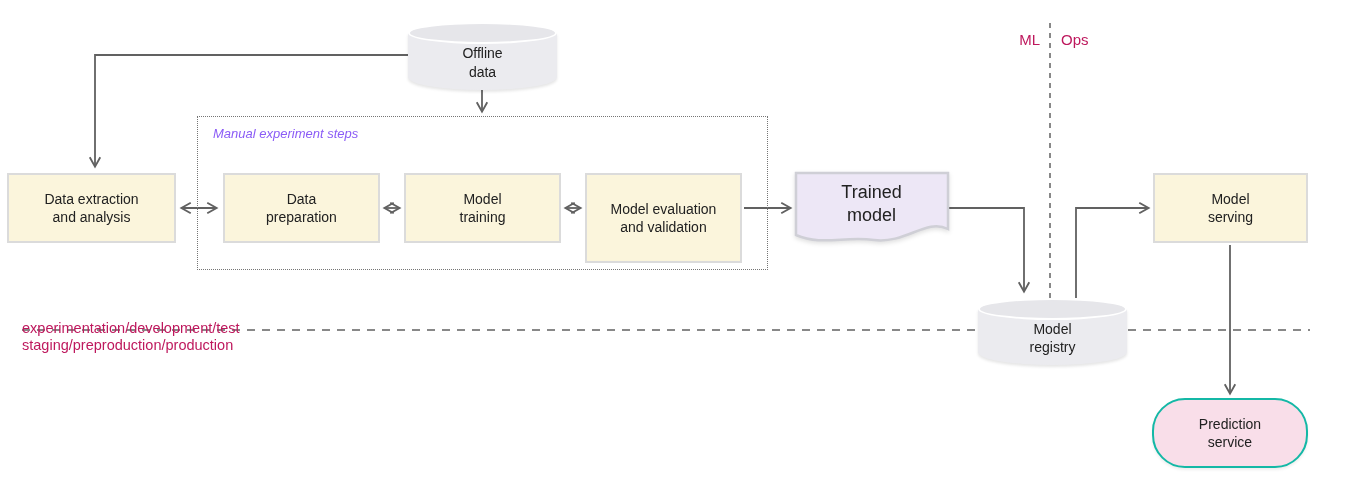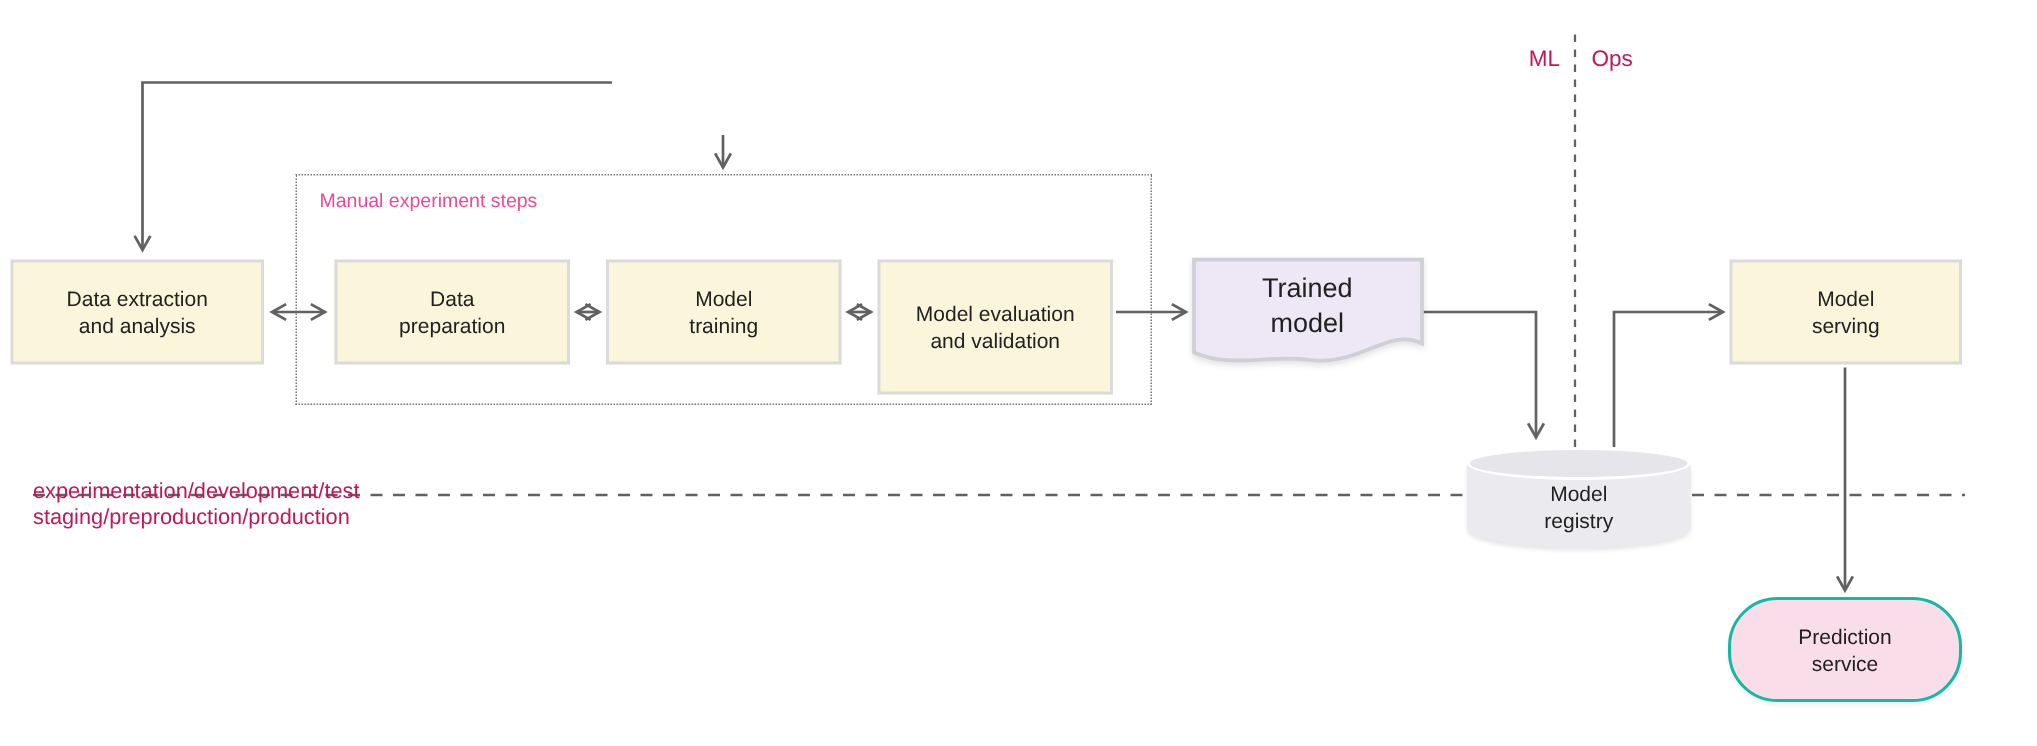--- a/index.html
+++ b/index.html
@@ -36,21 +36,21 @@
   .doc-label {
     position:absolute; z-index:3; display:flex; align-items:center; justify-content:center;
     text-align:center; font-size:18px; line-height:1.3; white-space:pre-line;
   }
 
   .group-box {
     position:absolute; border:1.5px dotted #757575; z-index:2;
     box-sizing:border-box; background:transparent;
   }
   .grouplabel {
-    position:absolute; font-size:13px; color:#ec4899;
+    position:absolute; font-size:13px; color:#8b5cf6;font-style:italic;
   }
   .textlabel { position:absolute; font-size:15px; color:#be185d; white-space:nowrap; }
   .env-label { font-size:14.5px; }
 </style>
 </head>
 <body>
 
 <div class="canvas">
 
   <svg class="connectors" width="1358" height="497" viewBox="0 0 1358 497">
@@ -68,20 +68,24 @@
     <path d="M744,208 H790" fill="none" stroke="#616161" stroke-width="1.8" marker-end="url(#arrow)"></path>
     <path d="M948,208 H1024 V291" fill="none" stroke="#616161" stroke-width="1.8" marker-end="url(#arrow)"></path>
     <path d="M1076,298 V208 H1148" fill="none" stroke="#616161" stroke-width="1.8" marker-end="url(#arrow)"></path>
     <path d="M1230,245 V393" fill="none" stroke="#616161" stroke-width="1.8" marker-end="url(#arrow)"></path>
 
     <path d="M1050,23 V298" fill="none" stroke="#616161" stroke-width="1.5" stroke-dasharray="5,5"></path>
     <path d="M22,330 H976" fill="none" stroke="#616161" stroke-width="1.6" stroke-dasharray="8,7"></path>
     <path d="M1128,330 H1310" fill="none" stroke="#616161" stroke-width="1.6" stroke-dasharray="8,7"></path>
   </svg>
 
+  <div class="cylinder" style="left:408px; top:33px; width:149px; height:57px;">
+    <span style="position:relative; z-index:3; padding-top:2px;">Offline
+data</span>
+  </div>
 
   <div class="group-box" style="left:197px; top:116px; width:571px; height:154px;"></div>
   <div class="grouplabel" style="left:213px; top:126px;">Manual experiment steps</div>
 
   <div class="node process" style="left:7px; top:173px; width:169px; height:70px;">Data extraction
 and analysis</div>
   <div class="node process" style="left:223px; top:173px; width:157px; height:70px;">Data
 preparation</div>
   <div class="node process" style="left:404px; top:173px; width:157px; height:70px;">Model
 training</div>

